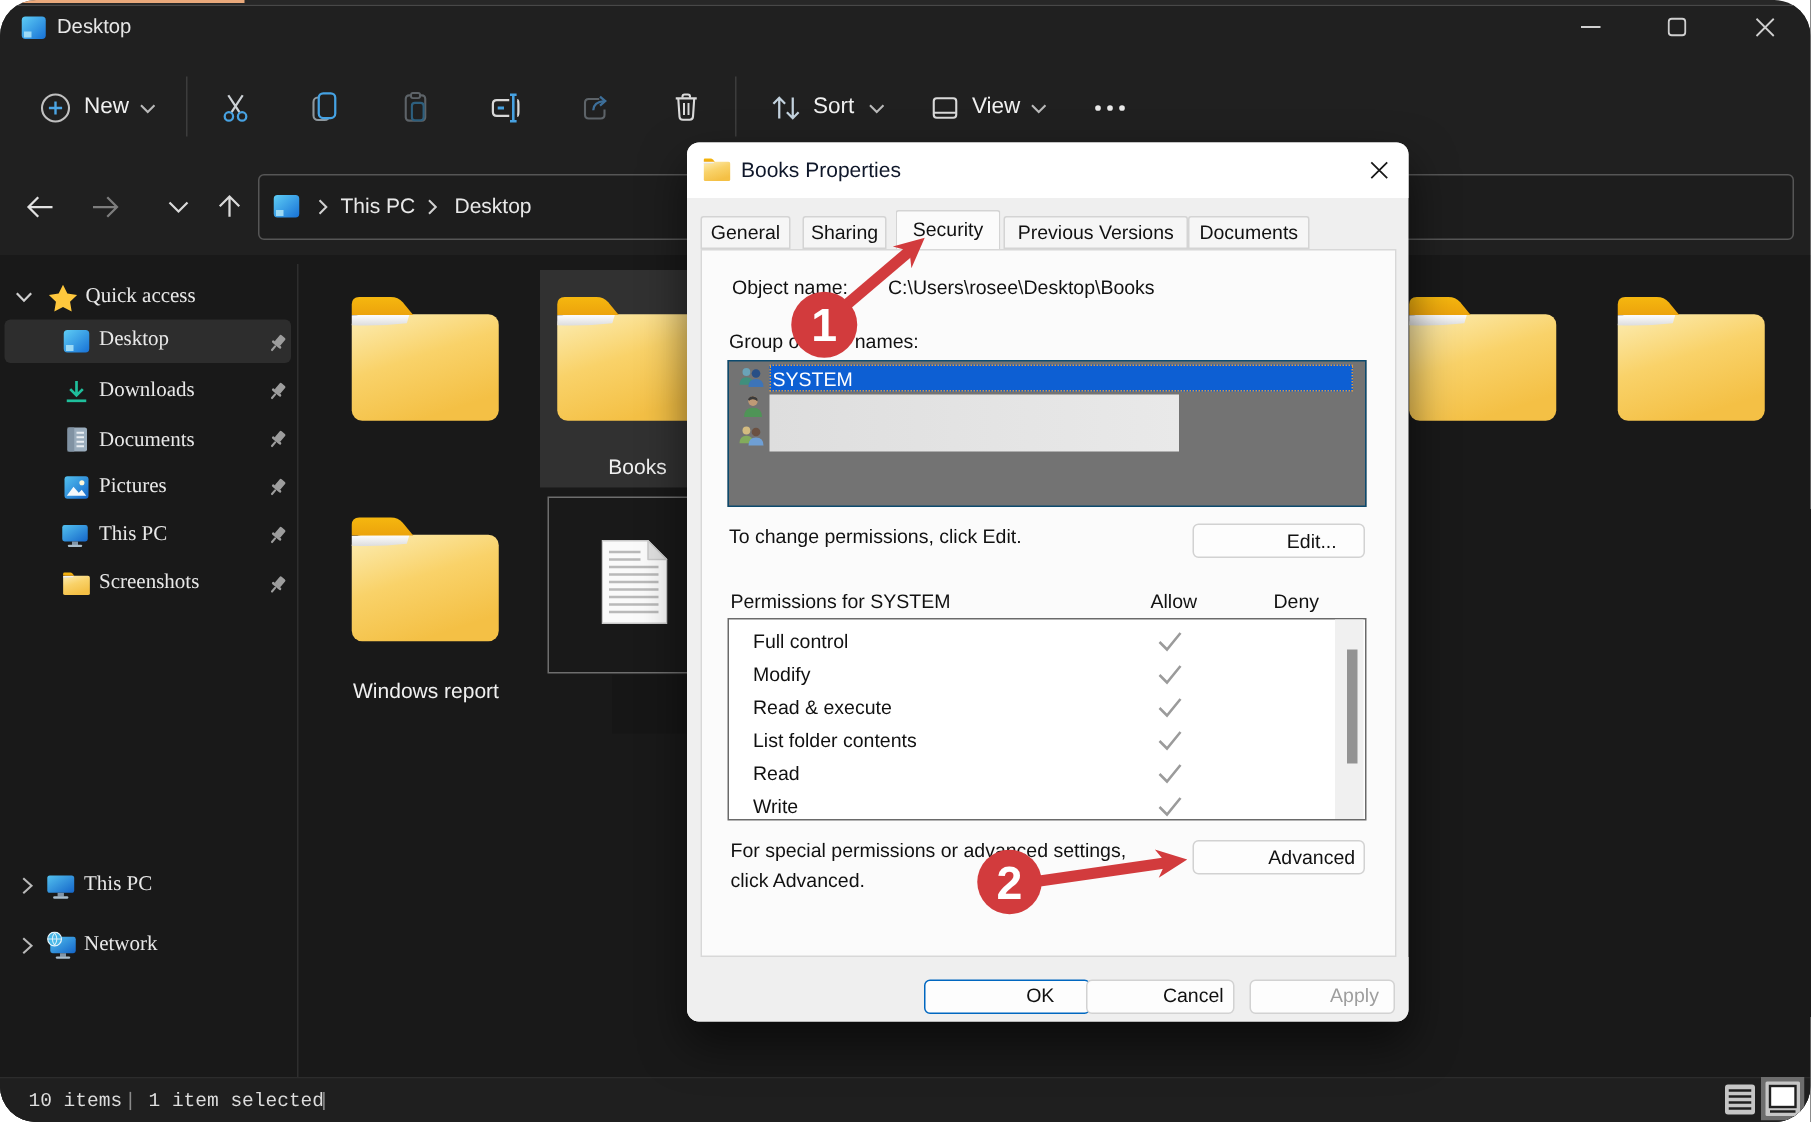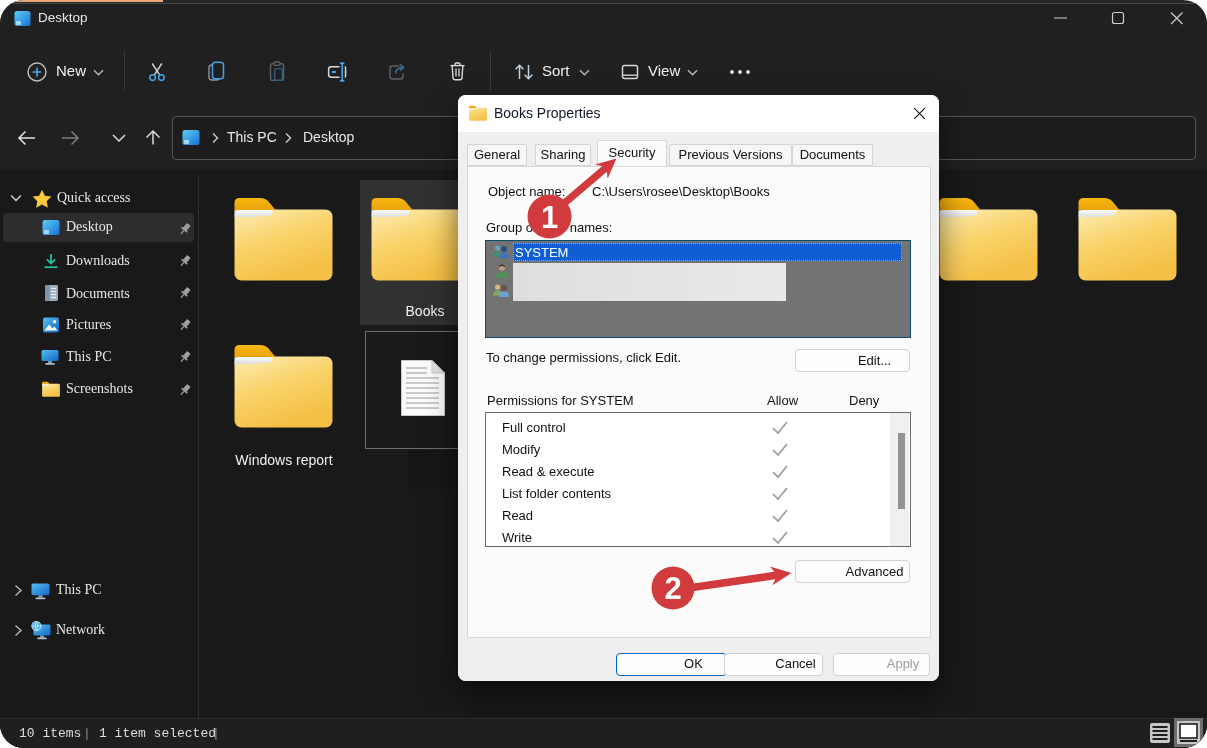--- a/index.html
+++ b/index.html
@@ -399,20 +399,21 @@
             <path d="M3 29 L8 34 L17 23"></path>
             <path d="M3 51 L8 56 L17 45"></path>
           <path d="M3 73 L8 78 L17 67"></path>
             <path d="M3 95 L8 100 L17 89"></path>
             <path d="M3 117 L8 122 L17 111"></path>
         </g>
       </svg>
       <div style="position:absolute;right:1px;top:0;width:19px;height:133px;background:#f0f0f0"></div>
       <div style="position:absolute;right:5px;top:20px;width:7px;height:76px;background:#939393"></div>
     </div>
+    <div class="dtext" style="left:29px;top:462px;line-height:20px">For special permissions or advanced settings,<br>click Advanced.</div>
     <div class="btn" style="left:337px;top:465px;width:115px;height:23px;line-height:21px">Advanced</div>
     <div id="dlgbottom" class="abs"></div>
     <div class="btn" style="left:158px;top:558px;width:111px;height:22.5px;line-height:20px;border:1.3px solid #0067c0">OK</div>
     <div class="btn" style="left:266px;top:558px;width:99px;height:22.5px;line-height:20px">Cancel</div>
     <div class="btn" style="left:374.5px;top:558px;width:97px;height:22.5px;line-height:20px;color:#9e9e9e">Apply</div>
   </div>
 
   <svg class="abs" style="left:0;top:0;z-index:60" width="1207" height="748" viewBox="0 0 1207 748">
     <line x1="561" y1="206" x2="608" y2="166" stroke="#d23b3d" stroke-width="7.5"></line>
     <polygon points="616.5,158.5 595.2,164.4 606.3,167.3 607.6,178.8" fill="#d23b3d"></polygon>

